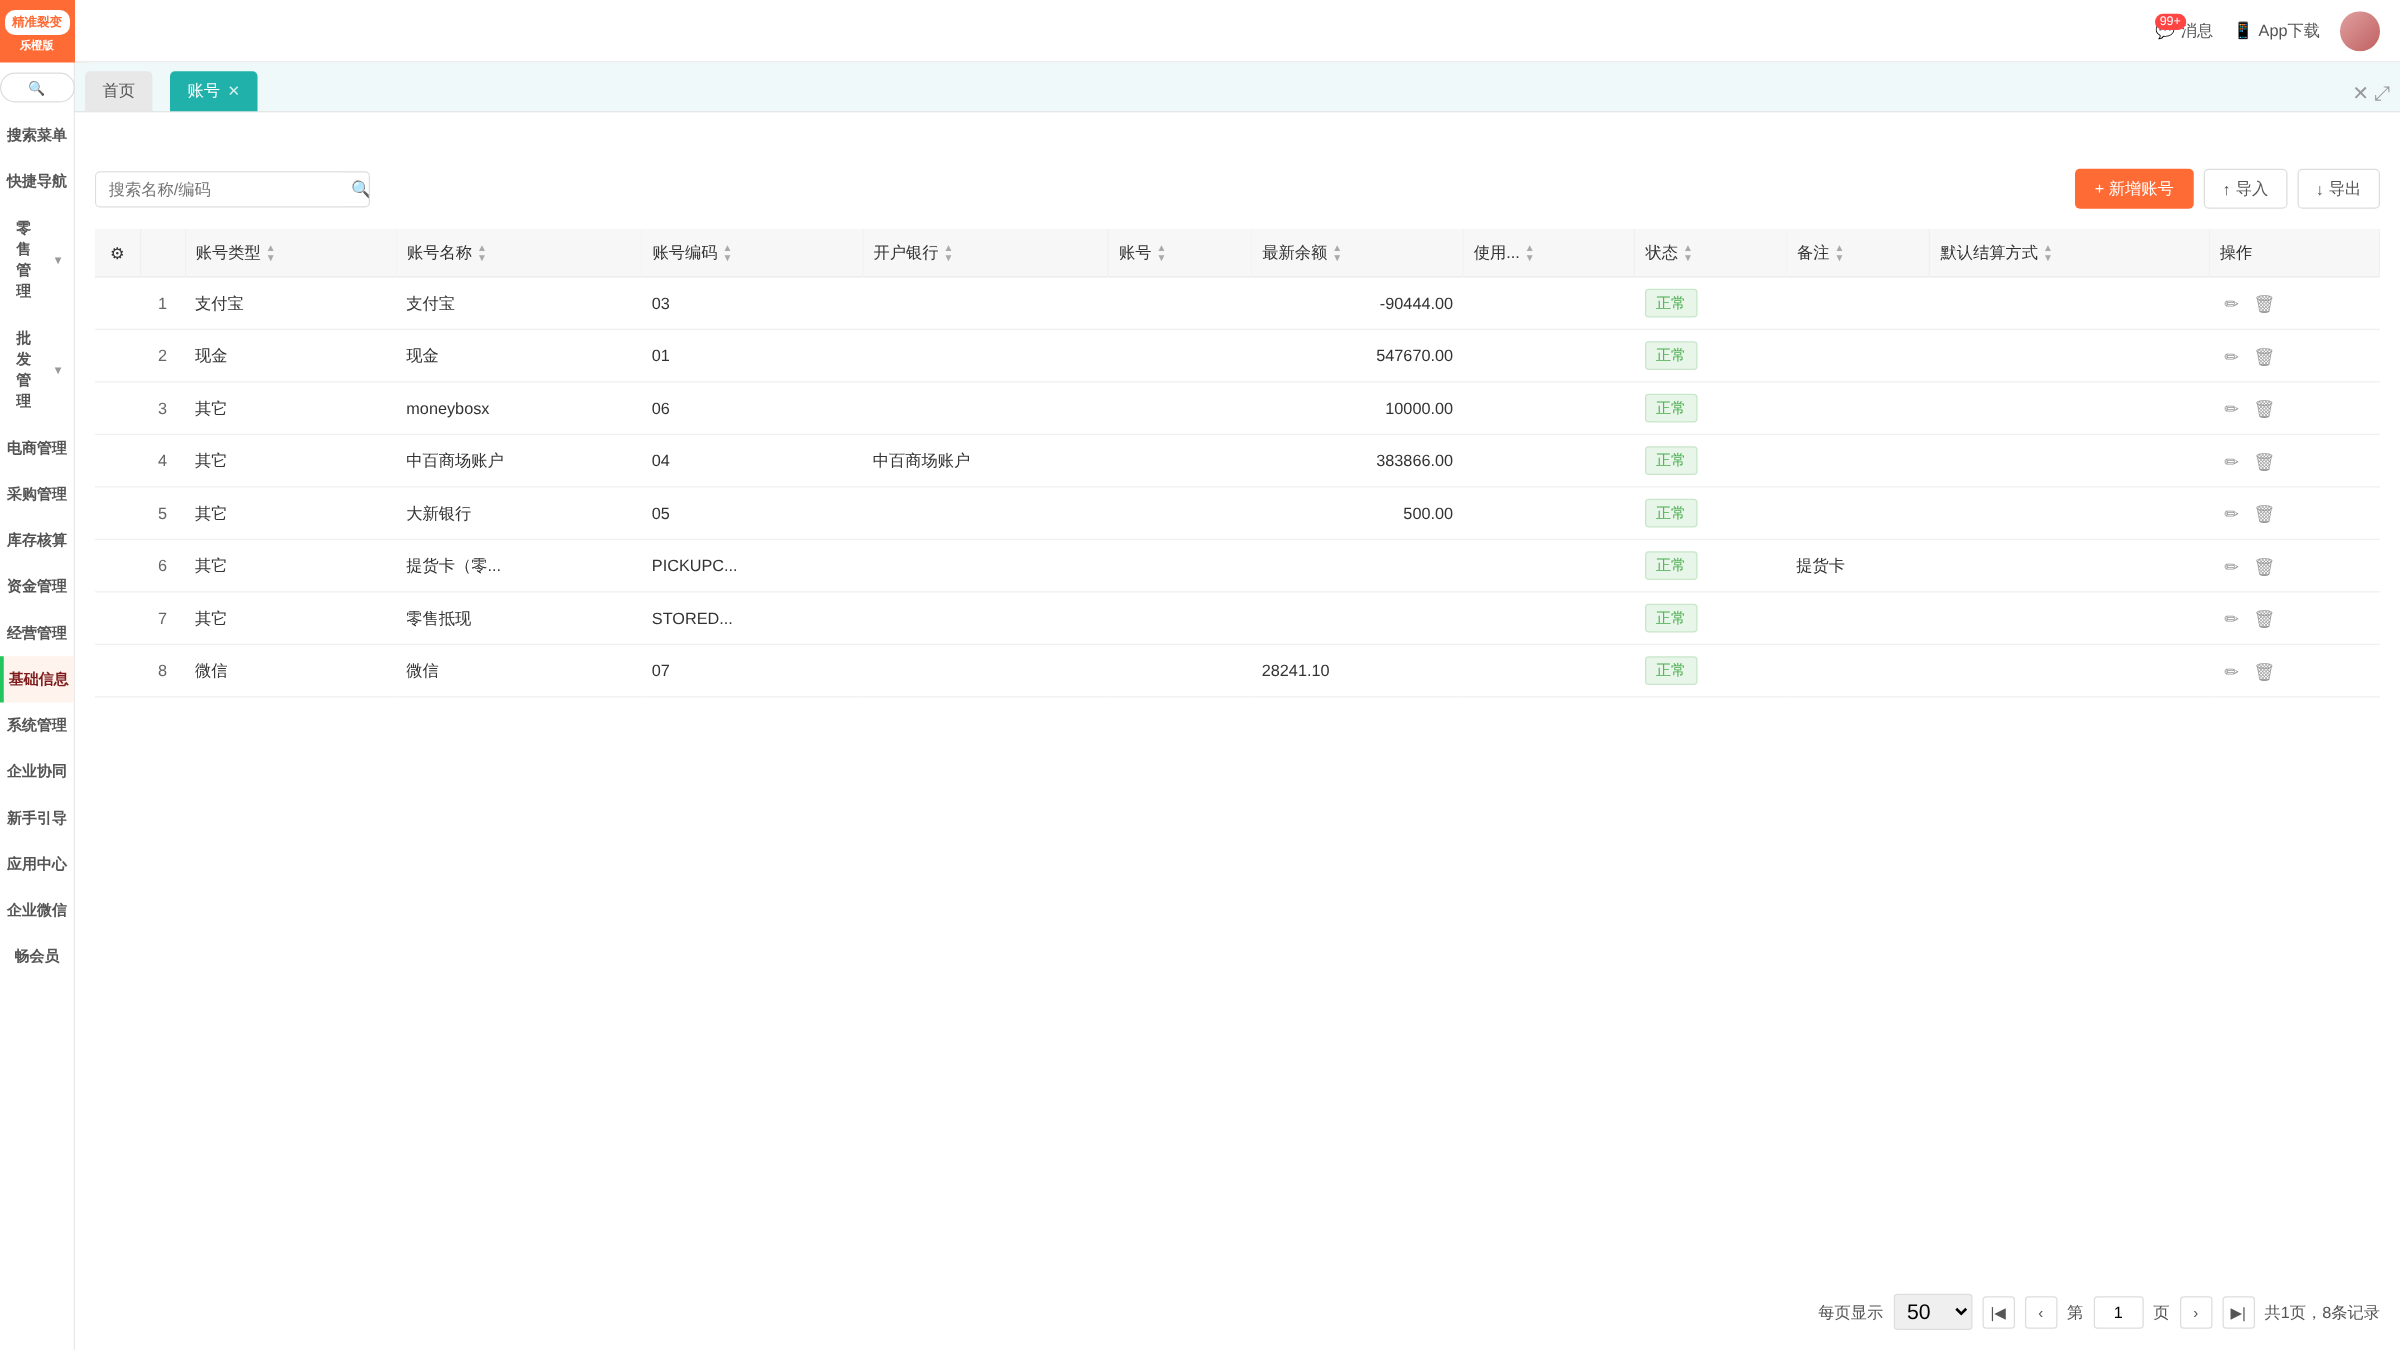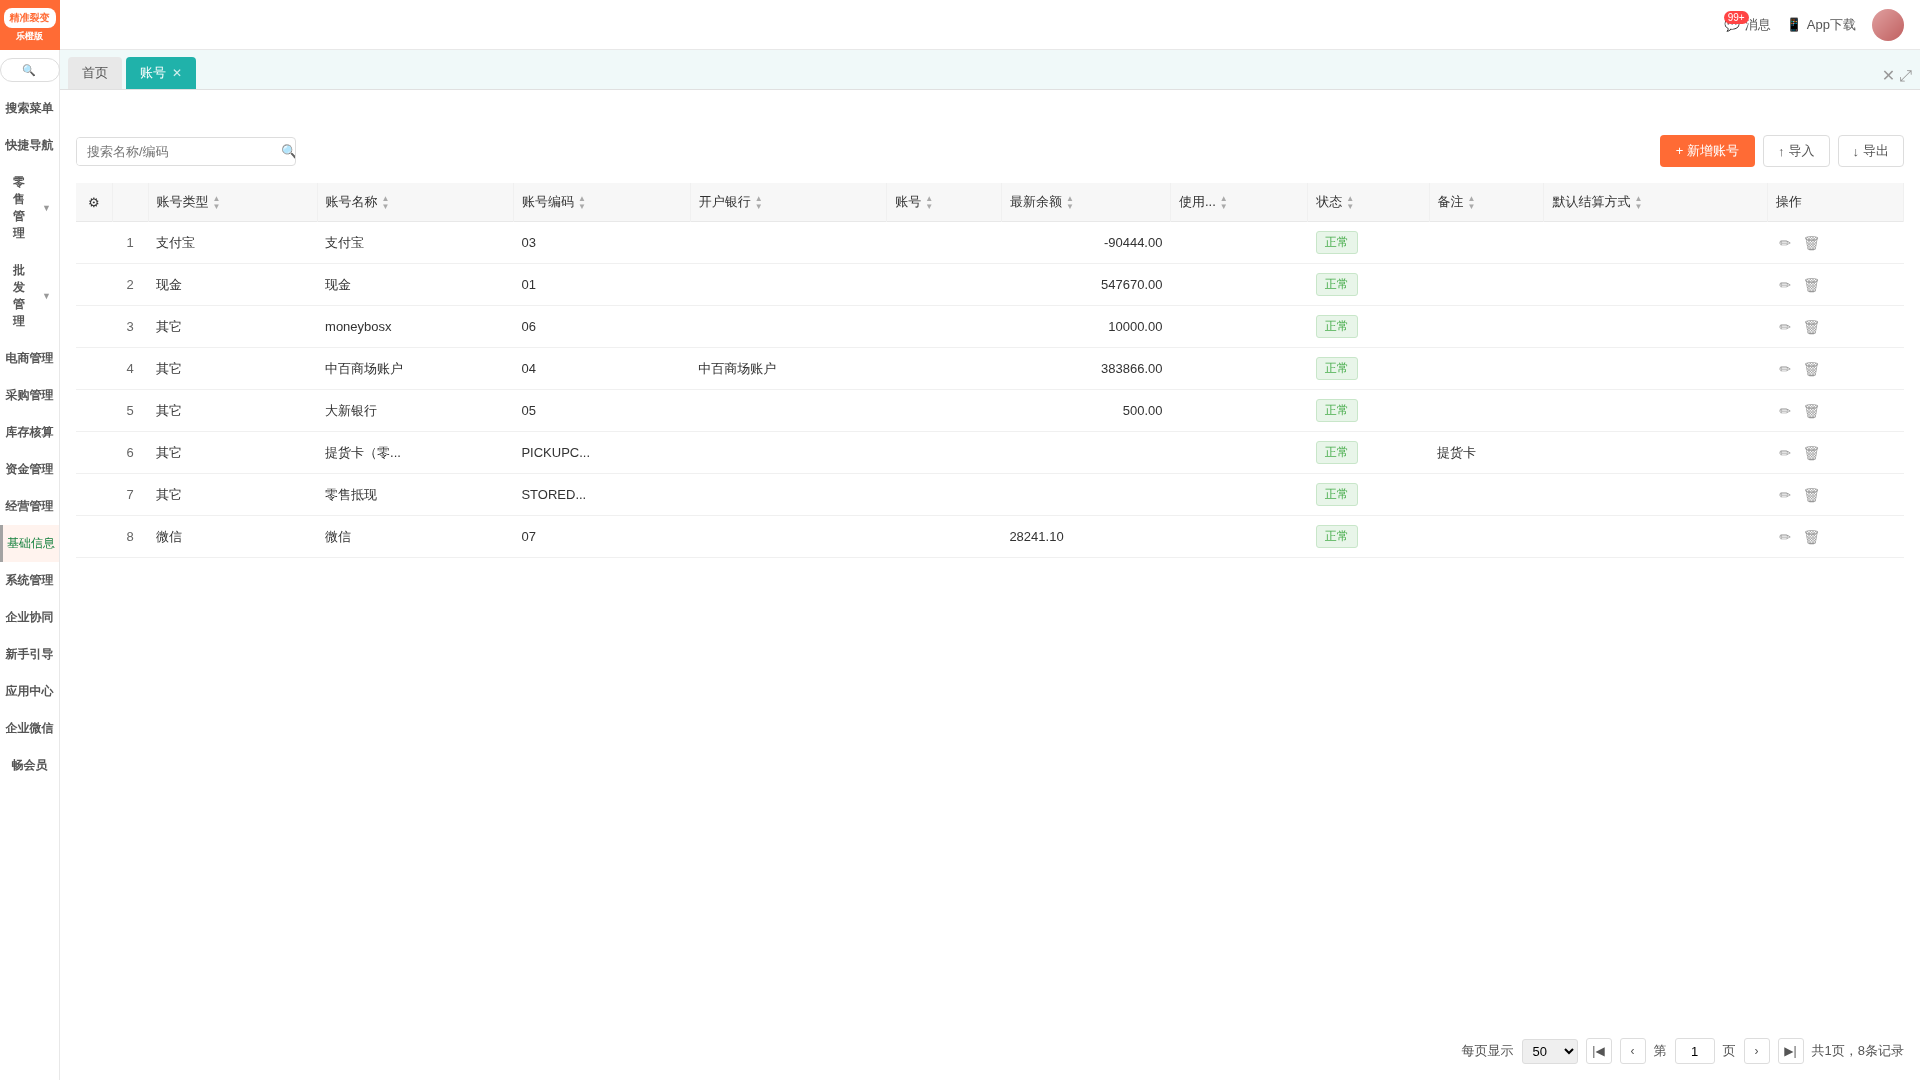--- a/index.html
+++ b/index.html
@@ -58,21 +58,21 @@
       text-align: center;
       font-size: 12px;
       color: #555;
       cursor: pointer;
       display: flex;
       align-items: center;
       justify-content: center;
       position: relative;
       font-weight: bold;
     }
-    .sidebar-item.active { background: #fff3ee; color: #15803d; font-weight: normal; border-left: 3px solid #a3a3a3; }
+    .sidebar-item.active { background: #fff3ee; color: #7f1d1d; font-weight: bold; border-left: 3px solid #22c55e; }
     .sidebar-item-with-arrow { justify-content: space-between; padding: 10px 8px; gap: 12px; }
     .sidebar-arrow { font-size: 9px; color: #999; }
 
     
     .main {
       flex: 1;
       display: flex;
       flex-direction: column;
       overflow: hidden;
     }
@@ -154,21 +154,21 @@
       height: 32px;
       padding: 0 14px;
       border-radius: 4px 4px 0 0;
       display: flex;
       align-items: center;
       gap: 6px;
       font-size: 13px;
       cursor: pointer;
       color: #555;
       background: #e8e8e8;
-      margin-right: 4px;
+      margin-right: 14px;
     }
     .tab.active {
       background: #20b2aa;
       color: #fff;
     }
     .tab-close {
       font-size: 12px;
       color: rgba(255,255,255,0.8);
       cursor: pointer;
     }
@@ -311,21 +311,21 @@
       justify-content: flex-end;
       padding: 12px 0 0 0;
       gap: 8px;
       font-size: 13px;
       color: #555;
     }
     .page-size-select {
       border: 1px solid #ddd;
       border-radius: 3px;
       padding: 3px 6px;
-      font-size: 13px;
+      font-size: 17px;
     }
     .page-nav-btn {
       background: #fff;
       border: 1px solid #ddd;
       border-radius: 3px;
       width: 26px;
       height: 26px;
       display: flex;
       align-items: center;
       justify-content: center;

